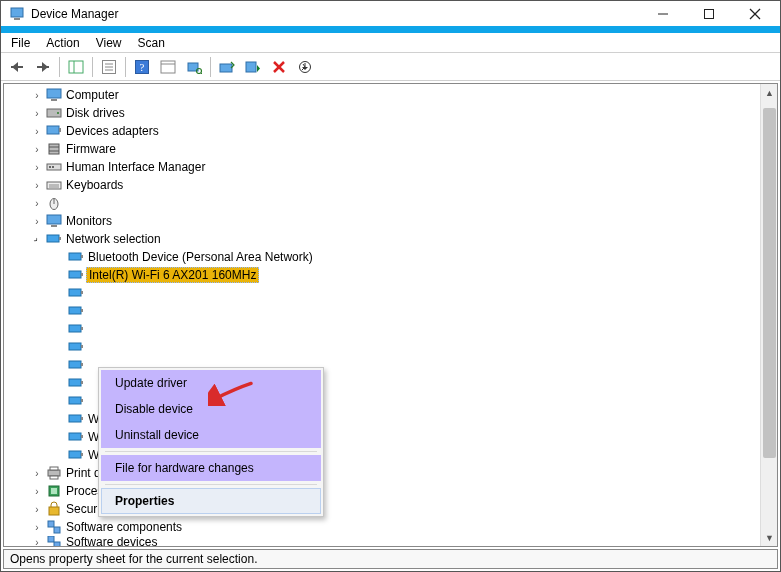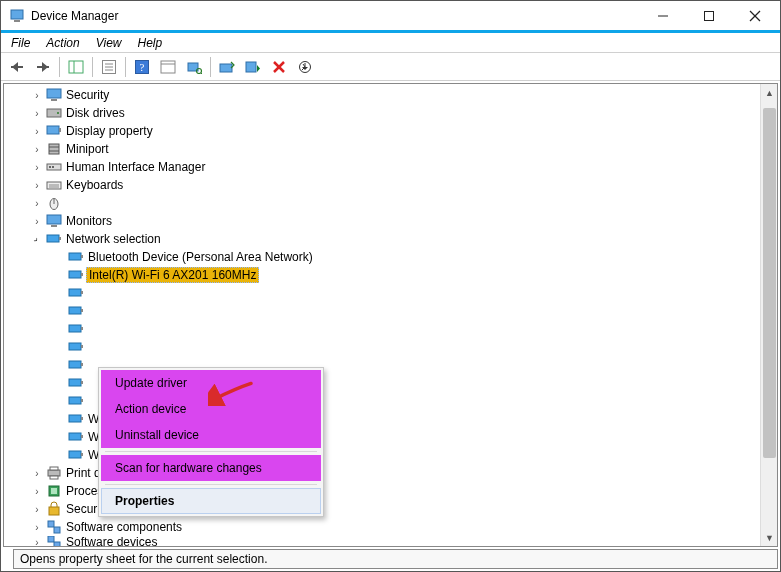--- a/index.html
+++ b/index.html
@@ -15,42 +15,41 @@
     width: 781px; height: 572px;
     border: 1px solid #555;
     display: flex; flex-direction: column;
     background: #fff;
   }
   
   .titlebar {
     height: 32px;
     display: flex; align-items: center;
     padding: 0 2px 0 8px;
-    border-bottom: 3px solid #0ea5e9;
+    border-bottom: 7px solid #0ea5e9;
   }
   .titlebar .title-icon { width:16px; height:16px; margin-right:6px; }
   .titlebar .title { flex: 0 0 auto; }
   .titlebar .spacer { flex: 1; }
   .titlebar .winbtn {
     width: 46px; height: 30px;
     display: flex; align-items: center; justify-content: center;
     font-size: 14px;
     font-family: "Segoe UI Symbol","Segoe MDL2 Assets",sans-serif;
   }
   
   .menubar {
     height: 20px;
     display: flex; align-items: center;
     padding: 0 2px;
     border-bottom: 1px solid #d0d0d0;
     font-size: 12px;
   }
   .menubar .menu-item {
     padding: 14px 8px;
-    font-style: italic;
   }
   
   .toolbar {
     height: 28px;
     display: flex; align-items: center;
     padding: 2px 4px;
     border-bottom: 1px solid #d0d0d0;
     gap: 2px;
   }
   .toolbar .tbtn {
@@ -128,39 +127,39 @@
     width: 226px;
     background: #f5f5f5;
     border: 1px solid #c6c6c6;
     box-shadow: 2px 3px 5px rgba(0,0,0,0.25);
     padding: 2px;
     font-size: 12px;
     z-index: 50;
   }
   .ctxmenu .mitem {
     padding: 6px 14px;
-    background: #d946ef;
+    background: #c4b5fd;
   }
   .ctxmenu .mitem.highlight {
     background: #e9eef6;
     border: 1px solid #bad0ef;
     padding: 5px 13px;
   }
   .ctxmenu .mitem.default { font-weight: 700; }
   .ctxmenu .msep {
     height: 1px; background: #d8d8d8;
     margin: 3px 4px;
   }
 
   
   .statusbar {
     height: 20px;
     border-top: 1px solid #d0d0d0;
     border: 1px solid #888;
-    margin: 0 2px 2px 12px;
+    margin: 0 2px 2px 2px;
     padding: 2px 6px;
     font-size: 12px;
     background: #f8f8f8;
   }
 
   
   .anno-arrow {
     position: absolute;
     left: 204px; top: 296px;
     width: 48px; height: 26px;
@@ -201,21 +200,21 @@
           <line x1="1" y1="1" x2="11" y2="11" stroke="#222" stroke-width="1.2"></line>
           <line x1="11" y1="1" x2="1" y2="11" stroke="#222" stroke-width="1.2"></line>
         </svg>
     </div>
   </div>
 
   <div class="menubar">
     <span class="menu-item">File</span>
     <span class="menu-item">Action</span>
     <span class="menu-item">View</span>
-    <span class="menu-item">Help</span>
+    <span class="menu-item">Scan</span>
   </div>
 
   <div class="toolbar">
     <div class="tbtn">
       <svg width="16" height="14" viewBox="0 0 16 14">
           <path d="M9 2 L3 7 L9 12 Z" fill="#555"></path>
           <rect x="2" y="6" width="12" height="2" fill="#555"></rect>
         </svg>
     </div>
     <div class="tbtn">
@@ -293,52 +292,52 @@
     <div class="tree">
 
       <div class="row lvl1">
         <span class="caret">›</span>
         <span class="icon">
             <svg width="16" height="16">
               <rect x="1" y="2" width="14" height="9" fill="#5fa8e6" stroke="#2f6ea8"></rect>
               <rect x="5" y="12" width="6" height="2" fill="#888"></rect>
             </svg>
           </span>
-        <span class="lbl">Security</span>
+        <span class="lbl">Computer</span>
       </div>
       <div class="row lvl1">
         <span class="caret">›</span>
         <span class="icon">
             <svg width="16" height="16">
               <rect x="1" y="4" width="14" height="8" fill="#bbb" stroke="#666"></rect>
               <circle cx="12" cy="8" r="1" fill="#2a7d2a"></circle>
             </svg>
           </span>
         <span class="lbl">Disk drives</span>
       </div>
       <div class="row lvl1">
         <span class="caret">›</span>
         <span class="icon">
             <svg width="16" height="16">
               <rect x="1" y="3" width="12" height="8" fill="#5fa8e6" stroke="#2f6ea8"></rect>
               <rect x="13" y="5" width="2" height="4" fill="#888"></rect>
             </svg>
           </span>
-        <span class="lbl">Display property</span>
+        <span class="lbl">Devices adapters</span>
       </div>
       <div class="row lvl1">
         <span class="caret">›</span>
         <span class="icon">
             <svg width="16" height="16">
               <rect x="3" y="3" width="10" height="10" fill="#bbb" stroke="#555"></rect>
               <line x1="3" y1="6" x2="13" y2="6" stroke="#555"></line>
               <line x1="3" y1="10" x2="13" y2="10" stroke="#555"></line>
             </svg>
           </span>
-        <span class="lbl">Miniport</span>
+        <span class="lbl">Firmware</span>
       </div>
       <div class="row lvl1">
         <span class="caret">›</span>
         <span class="icon">
             <svg width="16" height="16">
               <rect x="1" y="5" width="14" height="6" fill="#ddd" stroke="#666"></rect>
               <rect x="3" y="7" width="2" height="2" fill="#666"></rect>
               <rect x="6" y="7" width="2" height="2" fill="#666"></rect>
             </svg>
           </span>
@@ -562,24 +561,24 @@
     </div>
 
     <div class="vscroll">
       <div class="arrow up">▲</div>
       <div class="thumb"></div>
       <div class="arrow down">▼</div>
     </div>
 
     <div class="ctxmenu">
       <div class="mitem">Update driver</div>
-      <div class="mitem">Action device</div>
+      <div class="mitem">Disable device</div>
       <div class="mitem">Uninstall device</div>
       <div class="msep"></div>
-      <div class="mitem">Scan for hardware changes</div>
+      <div class="mitem">File for hardware changes</div>
       <div class="msep"></div>
       <div class="mitem default highlight">Properties</div>
     </div>
 
     <svg class="anno-arrow" width="52" height="30" viewBox="0 0 52 30">
       <defs>
         <marker id="ah" markerWidth="8" markerHeight="8" refX="2" refY="4" orient="auto">
           <path d="M0 0 L8 4 L0 8 Z" fill="#d92b2b"></path>
         </marker>
       </defs>

